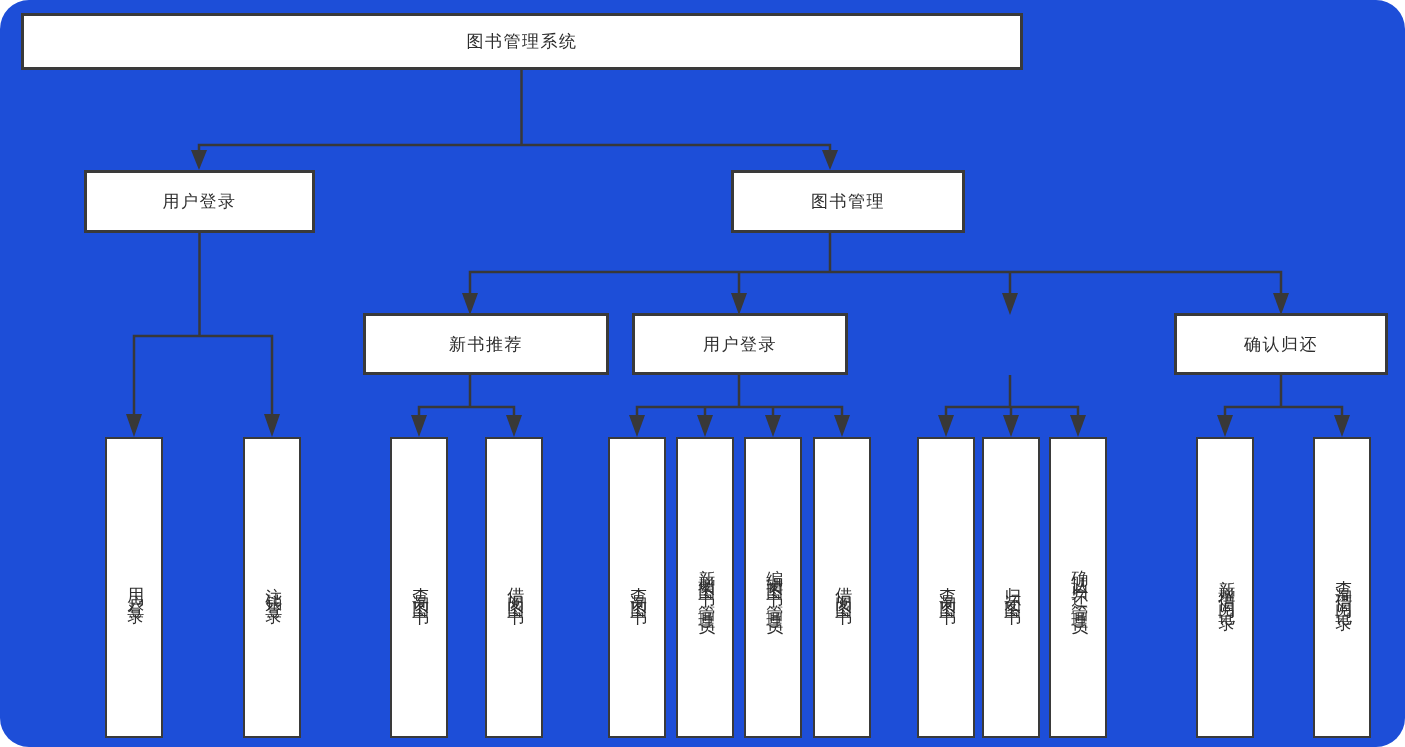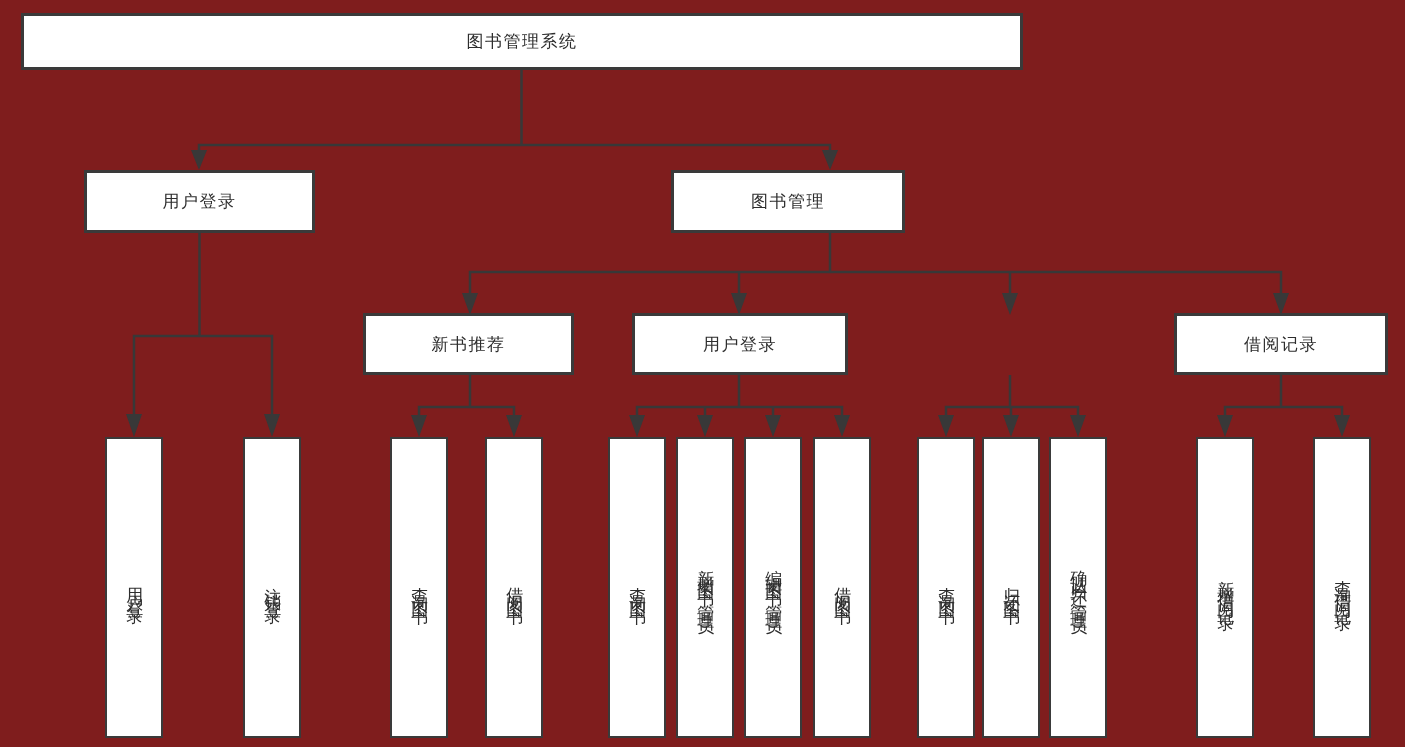--- a/index.html
+++ b/index.html
@@ -1,40 +1,40 @@
 <!DOCTYPE html>
 <html><head>
 <meta charset="utf-8">
 <style>
   html,body { margin:0; padding:0; background:#fff; }
   .canvas {
-    position:relative; width:1405px; height:747px; background:#7f1d1d;
-    font-family:Liberation Sans, sans-serif; overflow:hidden;
+    position:relative; width:1405px; height:747px; background:#1d4ed8;
+    font-family:Liberation Mono, monospace; overflow:hidden;border-radius:29px;
   }
   svg.connectors { position:absolute; left:0; top:0; z-index:0; }
   .box {
     position:absolute; box-sizing:border-box; background:#ffffff;
     border:3px solid #3a3a3a; display:flex; align-items:center; justify-content:center;
     color:#2d2d2d; z-index:1;
   }
   .h  { font-size:17px; letter-spacing:1.5px; white-space:nowrap; }
   .leaf { border-width:2.5px; }
   .leaf .vtext {
     writing-mode:vertical-lr; text-orientation:mixed;
     font-size:17px; letter-spacing:7px; line-height:1.1; color:#2d2d2d;
   }
   .watermark {
     position:absolute; right:3px; bottom:4px; z-index:3;
     font-size:21px; letter-spacing:1px; color:#c8c8c8; white-space:nowrap;
   }
   
   .n-root      { left:21px;  top:13px;  width:1002px; height:57px; }
   .n-login     { left:84px;  top:170px; width:231px;  height:63px; }
-  .n-mgmt      { left:671px; top:170px; width:234px;  height:63px; }
-  .n-recommend { left:363px; top:313px; width:211px;  height:62px; }
+  .n-mgmt      { left:731px; top:170px; width:234px;  height:63px; }
+  .n-recommend { left:363px; top:313px; width:246px;  height:62px; }
   .n-borrow    { left:632px; top:313px; width:216px;  height:62px; }
   .n-current   { left:903px; top:313px; width:215px;  height:62px; }
   .n-records   { left:1174px;top:313px; width:214px;  height:62px; }
   .leaf { top:437px; width:58px; height:301px; }
   .lf-1  { left:105px; }  .lf-2  { left:243px; }
   .lf-3  { left:390px; }  .lf-4  { left:485px; }
   .lf-5  { left:608px; }  .lf-6  { left:676px; }
   .lf-7  { left:744px; }  .lf-8  { left:813px; }
   .lf-9  { left:917px; }  .lf-10 { left:982px; }
   .lf-11 { left:1049px; } .lf-12 { left:1196px; }
@@ -89,21 +89,21 @@
     <span>图书管理</span>
   </div>
 
   <div class="box h n-recommend">
     <span>新书推荐</span>
   </div>
   <div class="box h n-borrow">
     <span>用户登录</span>
   </div>
   <div class="box h n-records">
-    <span>借阅记录</span>
+    <span>确认归还</span>
   </div>
 
   <div class="box leaf lf-1">
     <span class="vtext">用户登录</span>
   </div>
   <div class="box leaf lf-2">
     <span class="vtext">注销登录</span>
   </div>
 
   <div class="box leaf lf-3">

